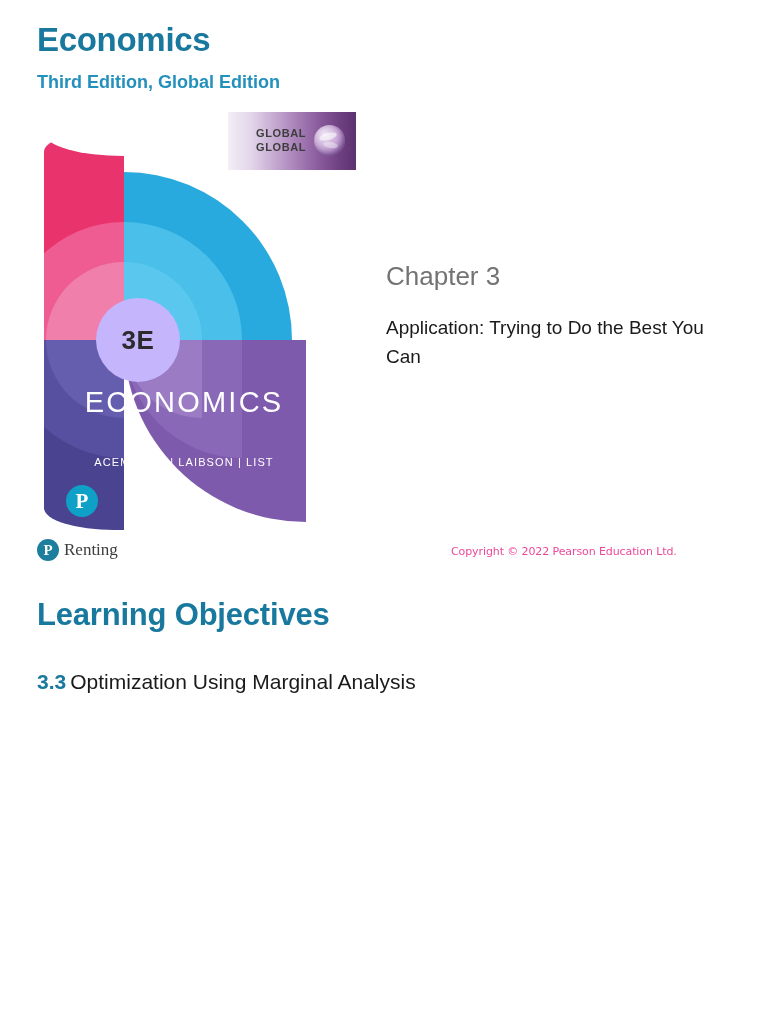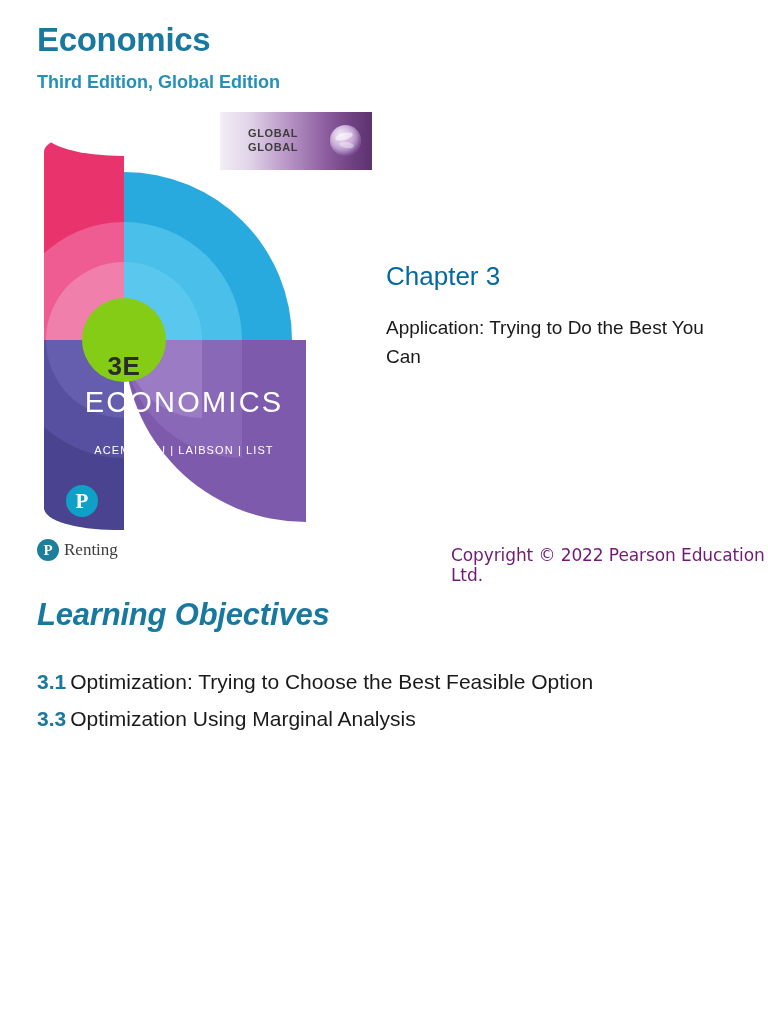--- a/index.html
+++ b/index.html
@@ -41,23 +41,23 @@
     position: absolute;
     left: 44px;
     top: 112px;
     width: 262px;
     height: 408px;
   }
 
   
   .ge-banner {
     position: absolute;
-    left: 176px;
+    left: 184px;
     top: 0px;
-    width: 152px;
+    width: 128px;
     height: 58px;
     background: linear-gradient(90deg,
         #f3eef6 0%, #e3d6ea 18%, #b794c5 45%,
         #8b5d9e 70%, #6d3f80 88%, #5d3270 100%);
     overflow: hidden;
   }
   .ge-text {
     position: absolute;
     left: 28px;
     top: 15px;
@@ -297,28 +297,28 @@
     position: absolute;
     left: 0px; top: -78px;
     width: 156px; height: 156px;
     border-radius: 50%;
     background: #9A7BC4;
   }
 
   
   .center-disc {
     position: absolute;
-    left: 38px;
+    left: 52px;
     top: 168px;
     width: 84px;
     height: 84px;
     border-radius: 50%;
-    background: #84cc16;
+    background: #c4b5fd;
     display: flex;
-    align-items: flex-end;
+    align-items: center;
     justify-content: center;
   }
   .center-disc span {
     font-size: 26px;
     font-weight: bold;
     color: #2B2B2B;
     letter-spacing: 0.5px;
   }
 
   .cover-econ {
@@ -328,21 +328,21 @@
     width: 200px;
     text-align: center;
     color: #ffffff;
     font-size: 29px;
     letter-spacing: 2.2px;
     font-weight: 300;
   }
   .cover-authors {
     position: absolute;
     left: 30px;
-    top: 314px;
+    top: 326px;
     width: 220px;
     text-align: center;
     color: #ffffff;
     font-size: 11px;
     letter-spacing: 1.1px;
   }
 
   
   .cover-p {
     position: absolute;
@@ -363,21 +363,21 @@
     line-height: 1;
     font-family: "Liberation Serif", serif;
   }
 
   
   .chapter-title {
     position: absolute;
     left: 386px;
     top: 261px;
     font-size: 26px;
-    color: #0369a1;
+    color: #737373;
     line-height: 1.2;
   }
   .chapter-subtitle {
     position: absolute;
     left: 386px;
     top: 314px;
     width: 320px;
     font-size: 19px;
     color: #1A1A1A;
     line-height: 1.5;
@@ -411,35 +411,34 @@
   .pearson-word {
     font-family: "Liberation Serif", serif;
     font-size: 17px;
     color: #3C3C3C;
   }
   .copyright {
     position: absolute;
     left: 451px;
     top: 545px;
     font-family: "DejaVu Sans", sans-serif;
-    font-size: 17px;
-    color: #701a75;
+    font-size: 11px;
+    color: #ec4899;
     letter-spacing: -0.1px;
   }
 
   
   .lo-heading {
     position: absolute;
     left: 37px;
     top: 597px;
     font-size: 31px;
     font-weight: bold;
     color: #19789E;
     letter-spacing: -0.2px;
-    font-style: italic;
   }
   .lo-list {
     position: absolute;
     left: 37px;
     top: 663px;
     width: 700px;
   }
   .lo-item {
     font-size: 21px;
     color: #1A1A1A;
@@ -531,18 +530,15 @@
   <span class="pearson-mark">
     <span>P</span>
   </span>
   <span class="pearson-word">Renting</span>
 </div>
 <div class="copyright">Copyright © 2022 Pearson Education Ltd.</div>
 
 <div class="lo-heading">Learning Objectives</div>
 <div class="lo-list">
   <div class="lo-item">
-    <span class="lo-num">3.1</span><span>Optimization: Trying to Choose the Best Feasible Option</span>
-  </div>
-  <div class="lo-item">
     <span class="lo-num">3.3</span><span>Optimization Using Marginal Analysis</span>
   </div>
 </div>
 
 </body></html>

